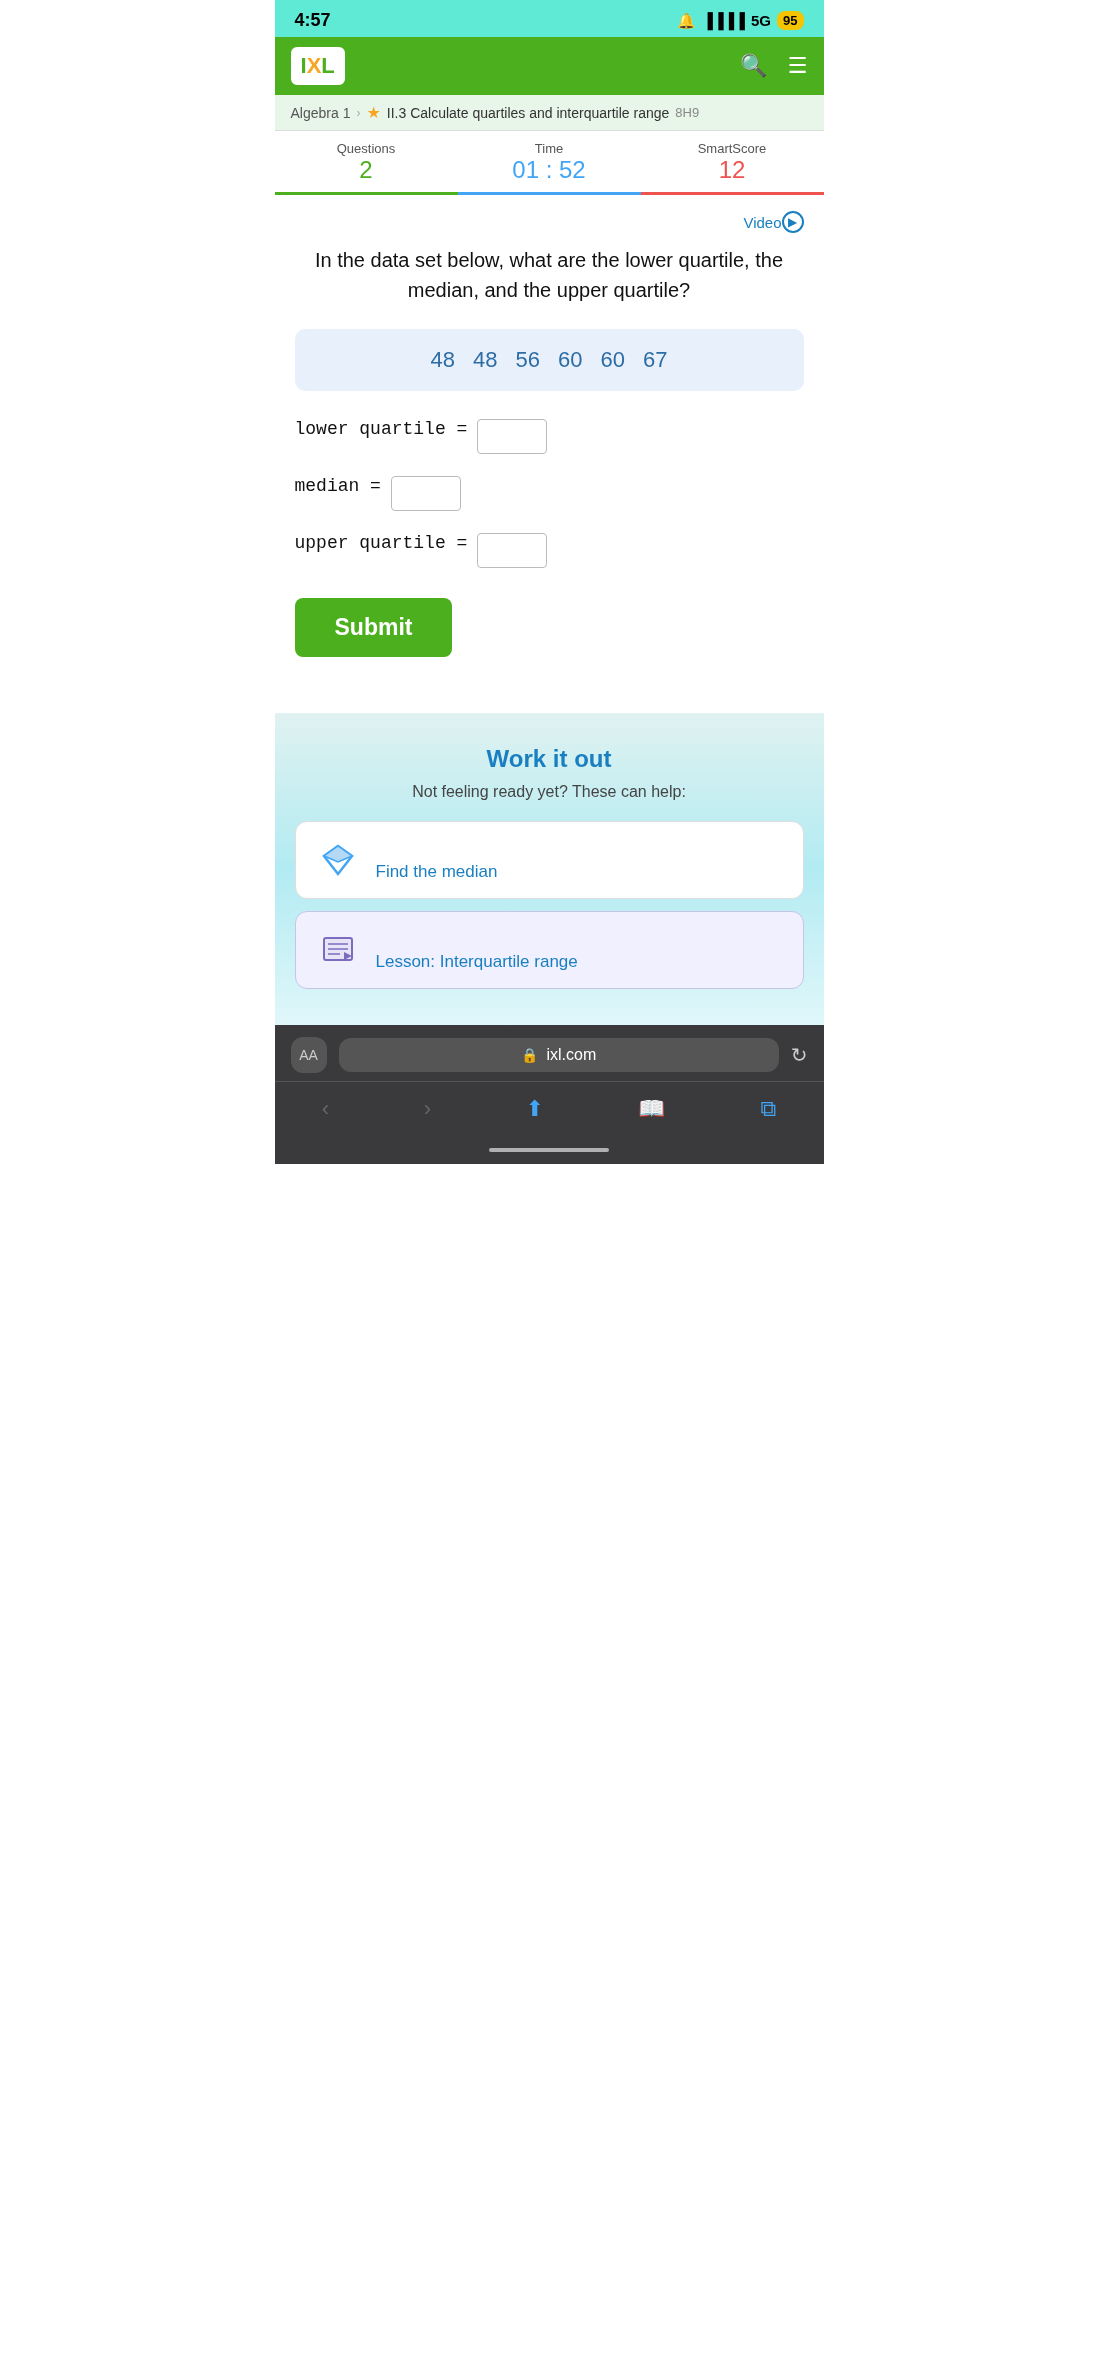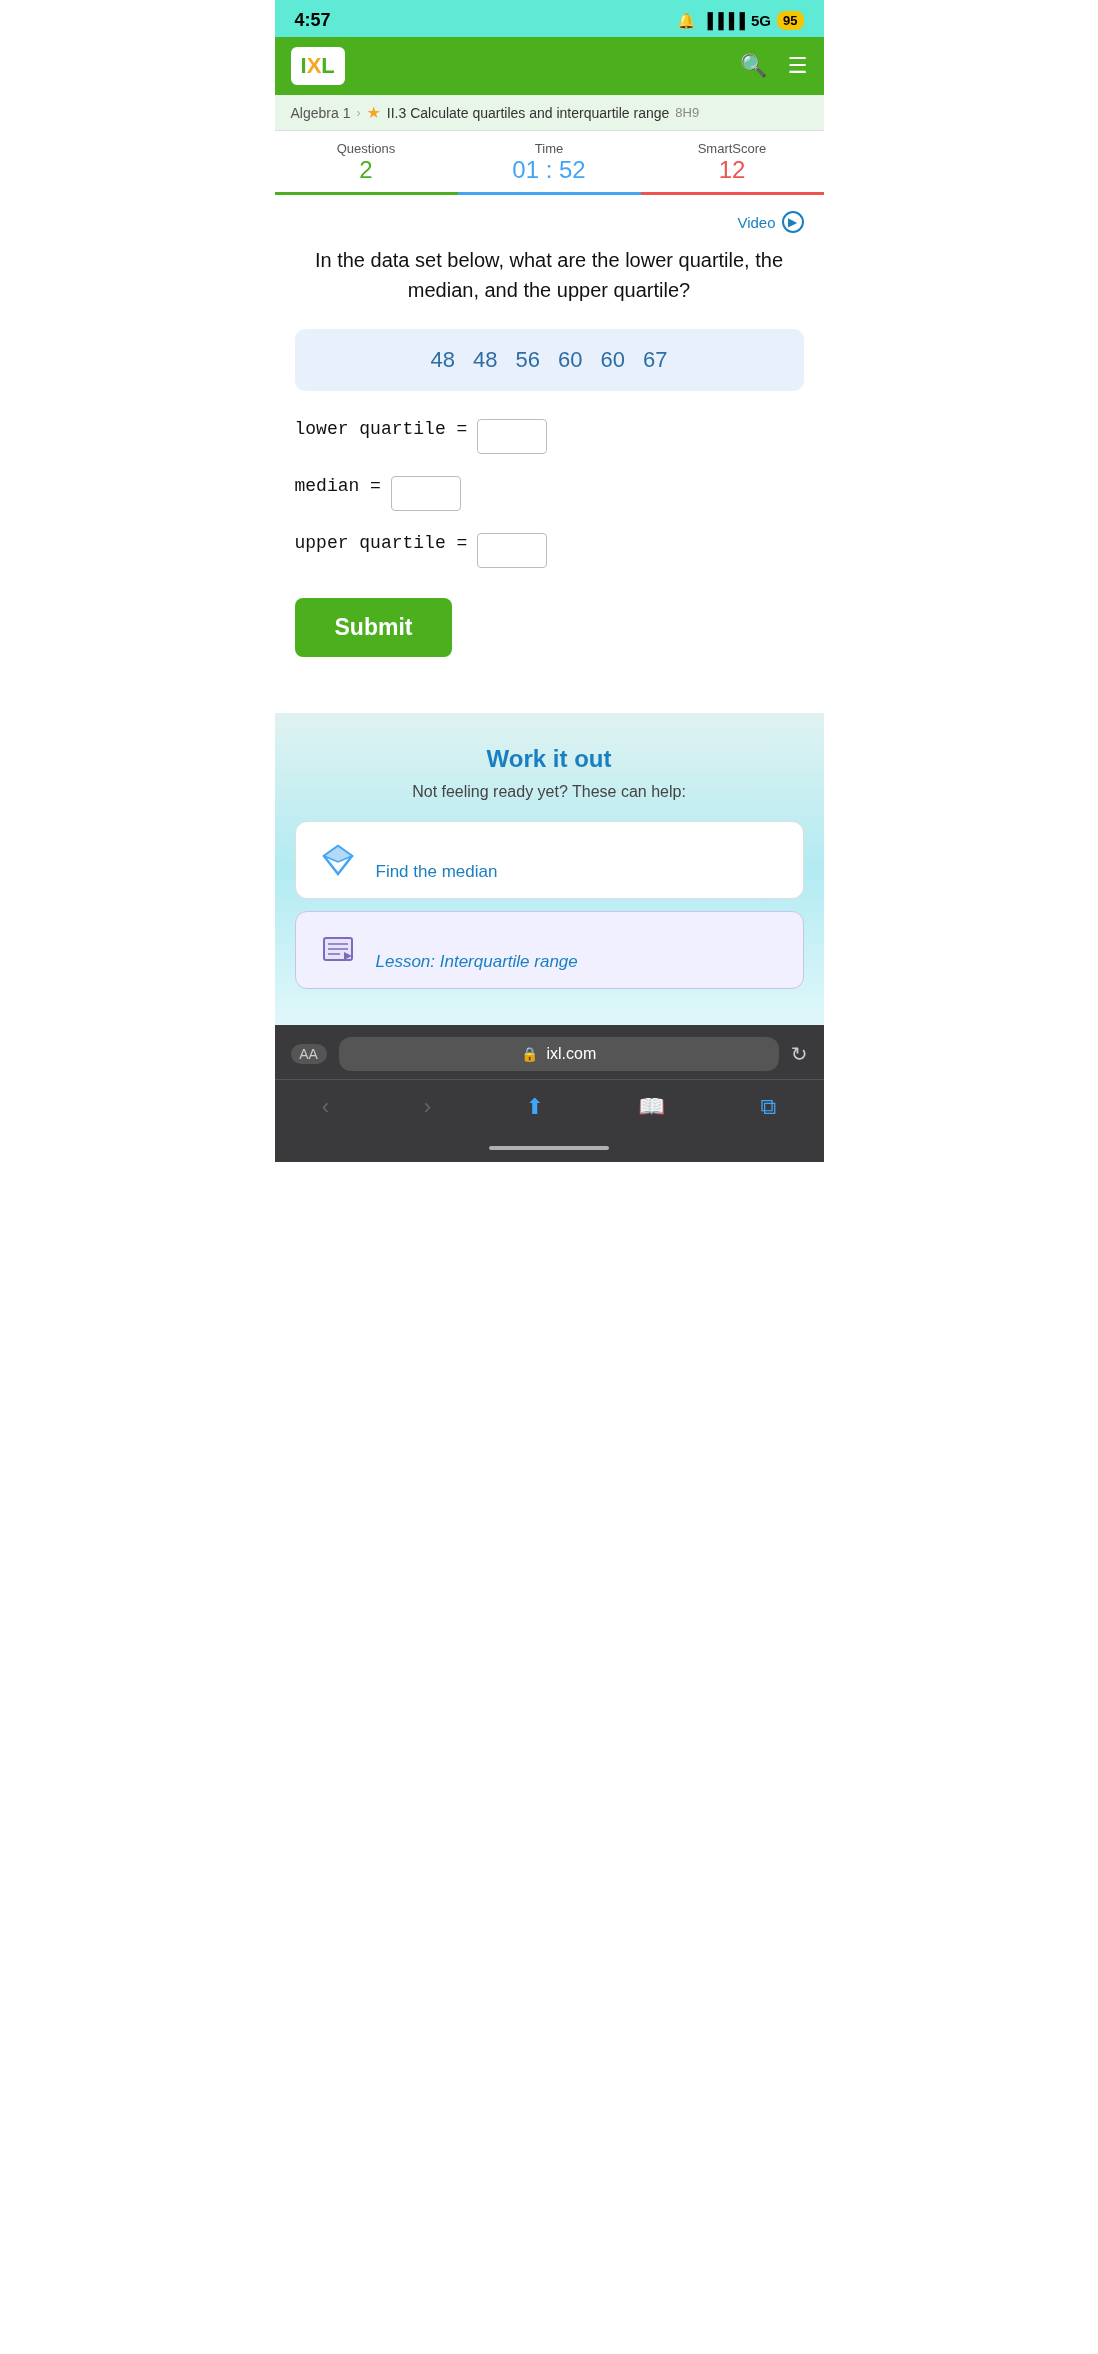--- a/index.html
+++ b/index.html
@@ -103,21 +103,20 @@
     .video-link {
       text-align: right;
       margin-bottom: 12px;
     }
     .video-link a {
       color: #1a7fc1;
       font-size: 15px;
       text-decoration: none;
       display: inline-flex;
       align-items: center;
-      gap: 6px;
     }
 
     
     .question-text {
       font-size: 20px;
       line-height: 1.5;
       color: #111;
       margin-bottom: 24px;
       text-align: center;
     }
@@ -199,21 +198,21 @@
       background: #fff;
       border-radius: 12px;
       border: 1px solid #ddd;
       padding: 16px 20px;
       display: flex;
       align-items: flex-end;
       gap: 16px;
       margin-bottom: 12px;
       cursor: pointer;
     }
-    .help-card:last-child { margin-bottom: 0; font-style: italic; }
+    .help-card:last-child { margin-bottom: 0; }
     .help-card-icon {
       font-size: 28px;
       width: 44px;
       height: 44px;
       display: flex;
       align-items: center;
       justify-content: center;
       flex-shrink: 0;
     }
     .help-card-text {
@@ -237,21 +236,21 @@
       background: #3a3a3c;
       padding: 12px 16px 8px 16px;
       display: flex;
       align-items: center;
       gap: 12px;
     }
     .browser-tab-handle {
       background: #555;
       border-radius: 12px;
       width: 36px;
-      height: 20px;
+      height: 36px;
       display: flex;
       align-items: center;
       justify-content: center;
     }
     .browser-url-bar {
       flex: 1;
       background: #555;
       border-radius: 12px;
       padding: 8px 16px;
       display: flex;

